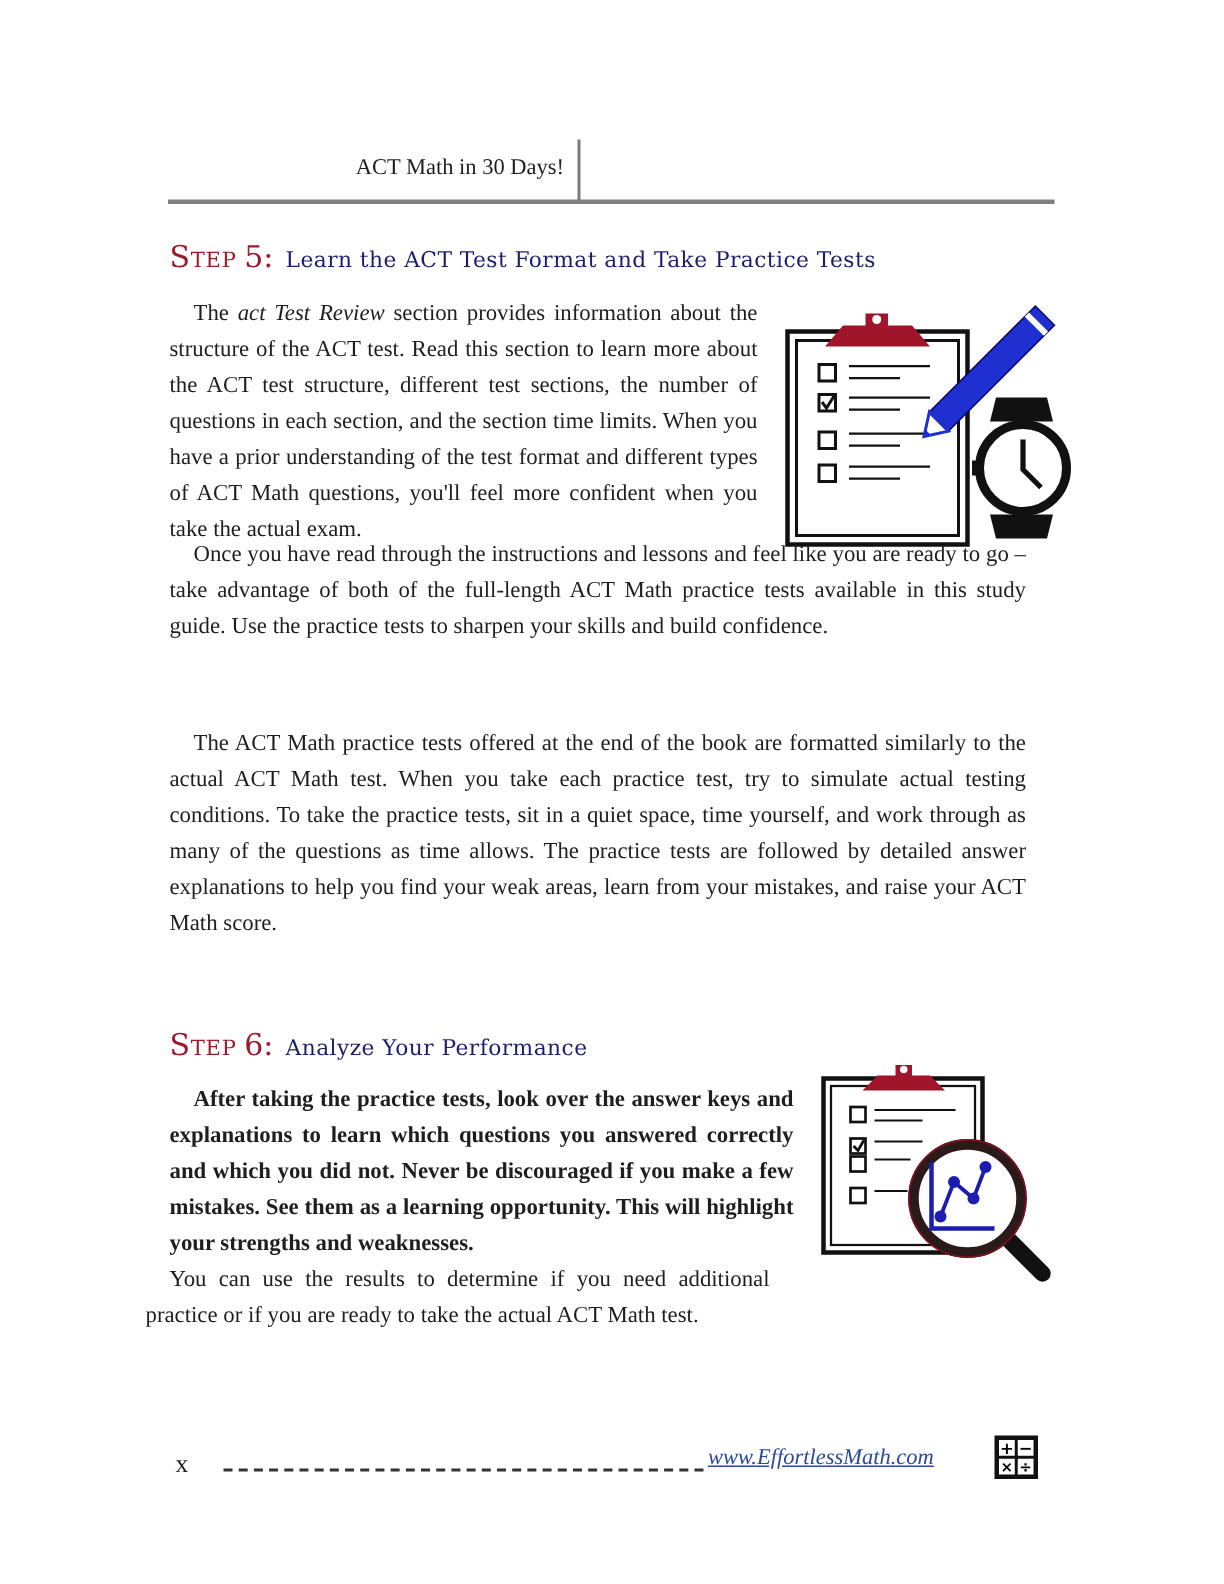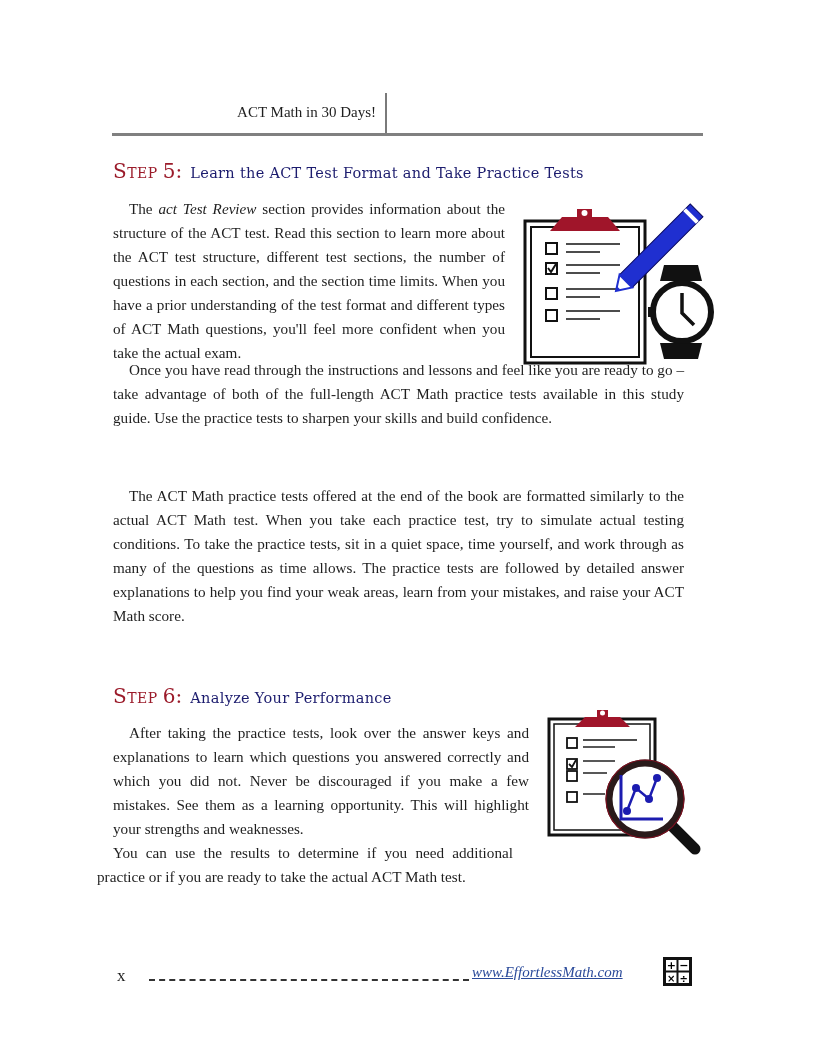--- a/index.html
+++ b/index.html
@@ -85,21 +85,21 @@
 <div class="para" style="left:113px; top:358px; width:571px;">Once you have read through the instructions and lessons and feel like you are ready to go – take advantage of both of the full-length ACT Math practice tests available in this study guide. Use the practice tests to sharpen your skills and build confidence.</div>
 
 <div class="para" style="left:113px; top:484px; width:571px;">The ACT Math practice tests offered at the end of the book are formatted similarly to the actual ACT Math test. When you take each practice test, try to simulate actual testing conditions. To take the practice tests, sit in a quiet space, time yourself, and work through as many of the questions as time allows. The practice tests are followed by detailed answer explanations to help you find your weak areas, learn from your mistakes, and raise your ACT Math score.</div>
 
 <div class="step-heading" style="top:684px;">
   <span class="step-word"><span class="big">S</span><span style="text-transform:uppercase;font-size:14px;">tep</span></span>
   <span class="step-num">6:</span>
   <span class="title">Analyze Your Performance</span>
 </div>
 
-<div class="para" style="left:113px; top:721px; width:416px;">After taking the practice tests, look over the answer keys and explanations to learn which questions you answered correctly and which you did not. Never be discouraged if you make a few mistakes. See them as a learning opportunity. This will highlight your strengths and weaknesses.</div>
+<div class="para" style="left:113px; top:721px; width:416px;font-weight:bold;">After taking the practice tests, look over the answer keys and explanations to learn which questions you answered correctly and which you did not. Never be discouraged if you make a few mistakes. See them as a learning opportunity. This will highlight your strengths and weaknesses.</div>
 
 <div class="para" style="left:97px; top:841px; width:416px;">You can use the results to determine if you need additional practice or if you are ready to take the actual ACT Math test.</div>
 
 <svg class="illus" style="left:545px; top:707px;" width="160" height="150" viewBox="0 0 160 150">
   <rect x="4" y="12" width="106" height="116" fill="#fff" stroke="#111" stroke-width="3"></rect>
   <rect x="9" y="17" width="96" height="106" fill="#fff" stroke="#111" stroke-width="1.5"></rect>
   <path d="M30 20 L40 10 L52 10 L52 3 L63 3 L63 10 L75 10 L85 20 Z" fill="#a0152a"></path>
   <circle cx="57.5" cy="6" r="2.5" fill="#fff"></circle>
   <g fill="none" stroke="#111" stroke-width="1.8">
     <rect x="22" y="31" width="10" height="10"></rect>

